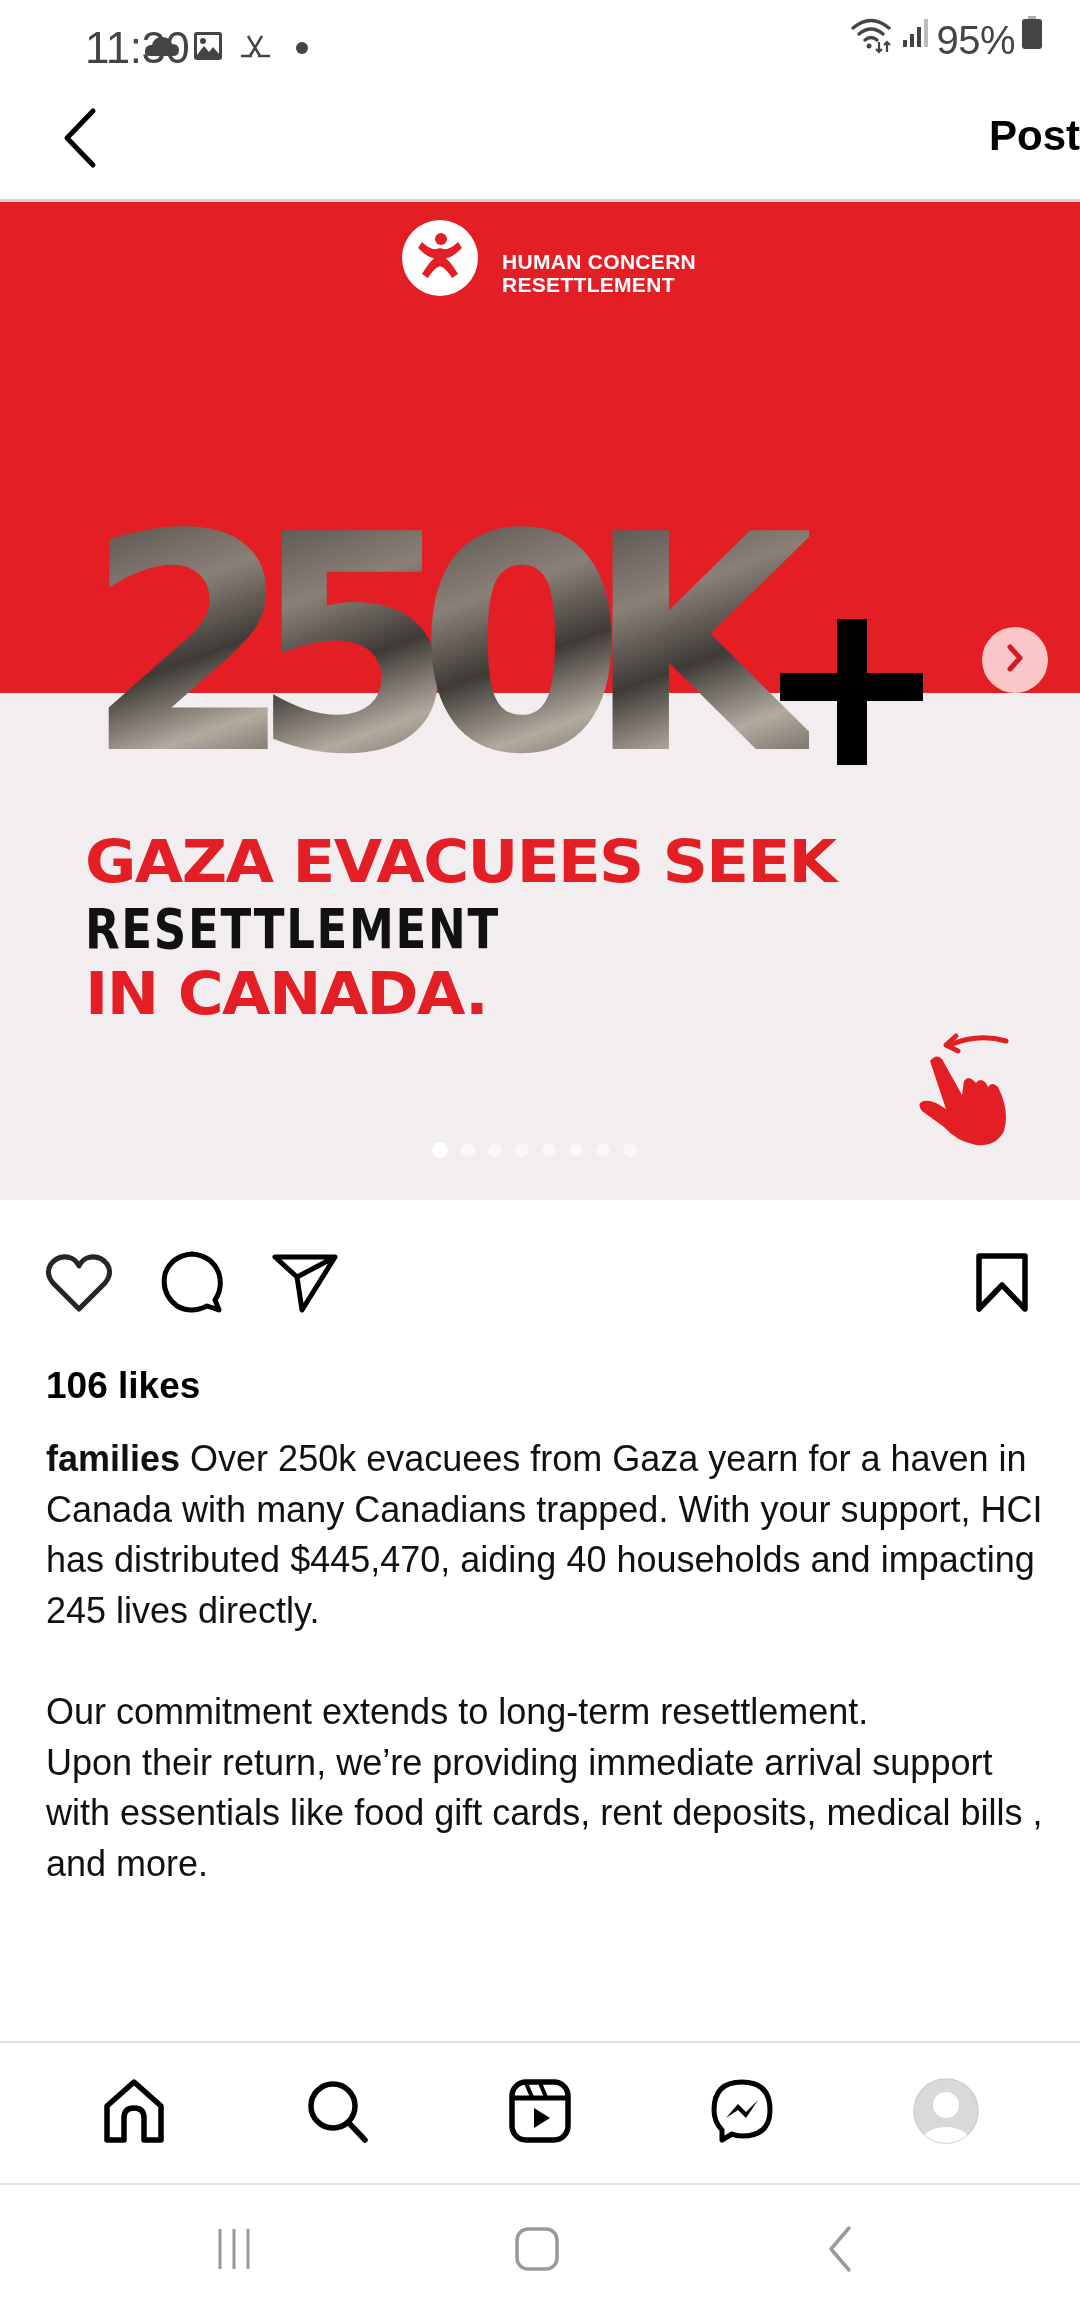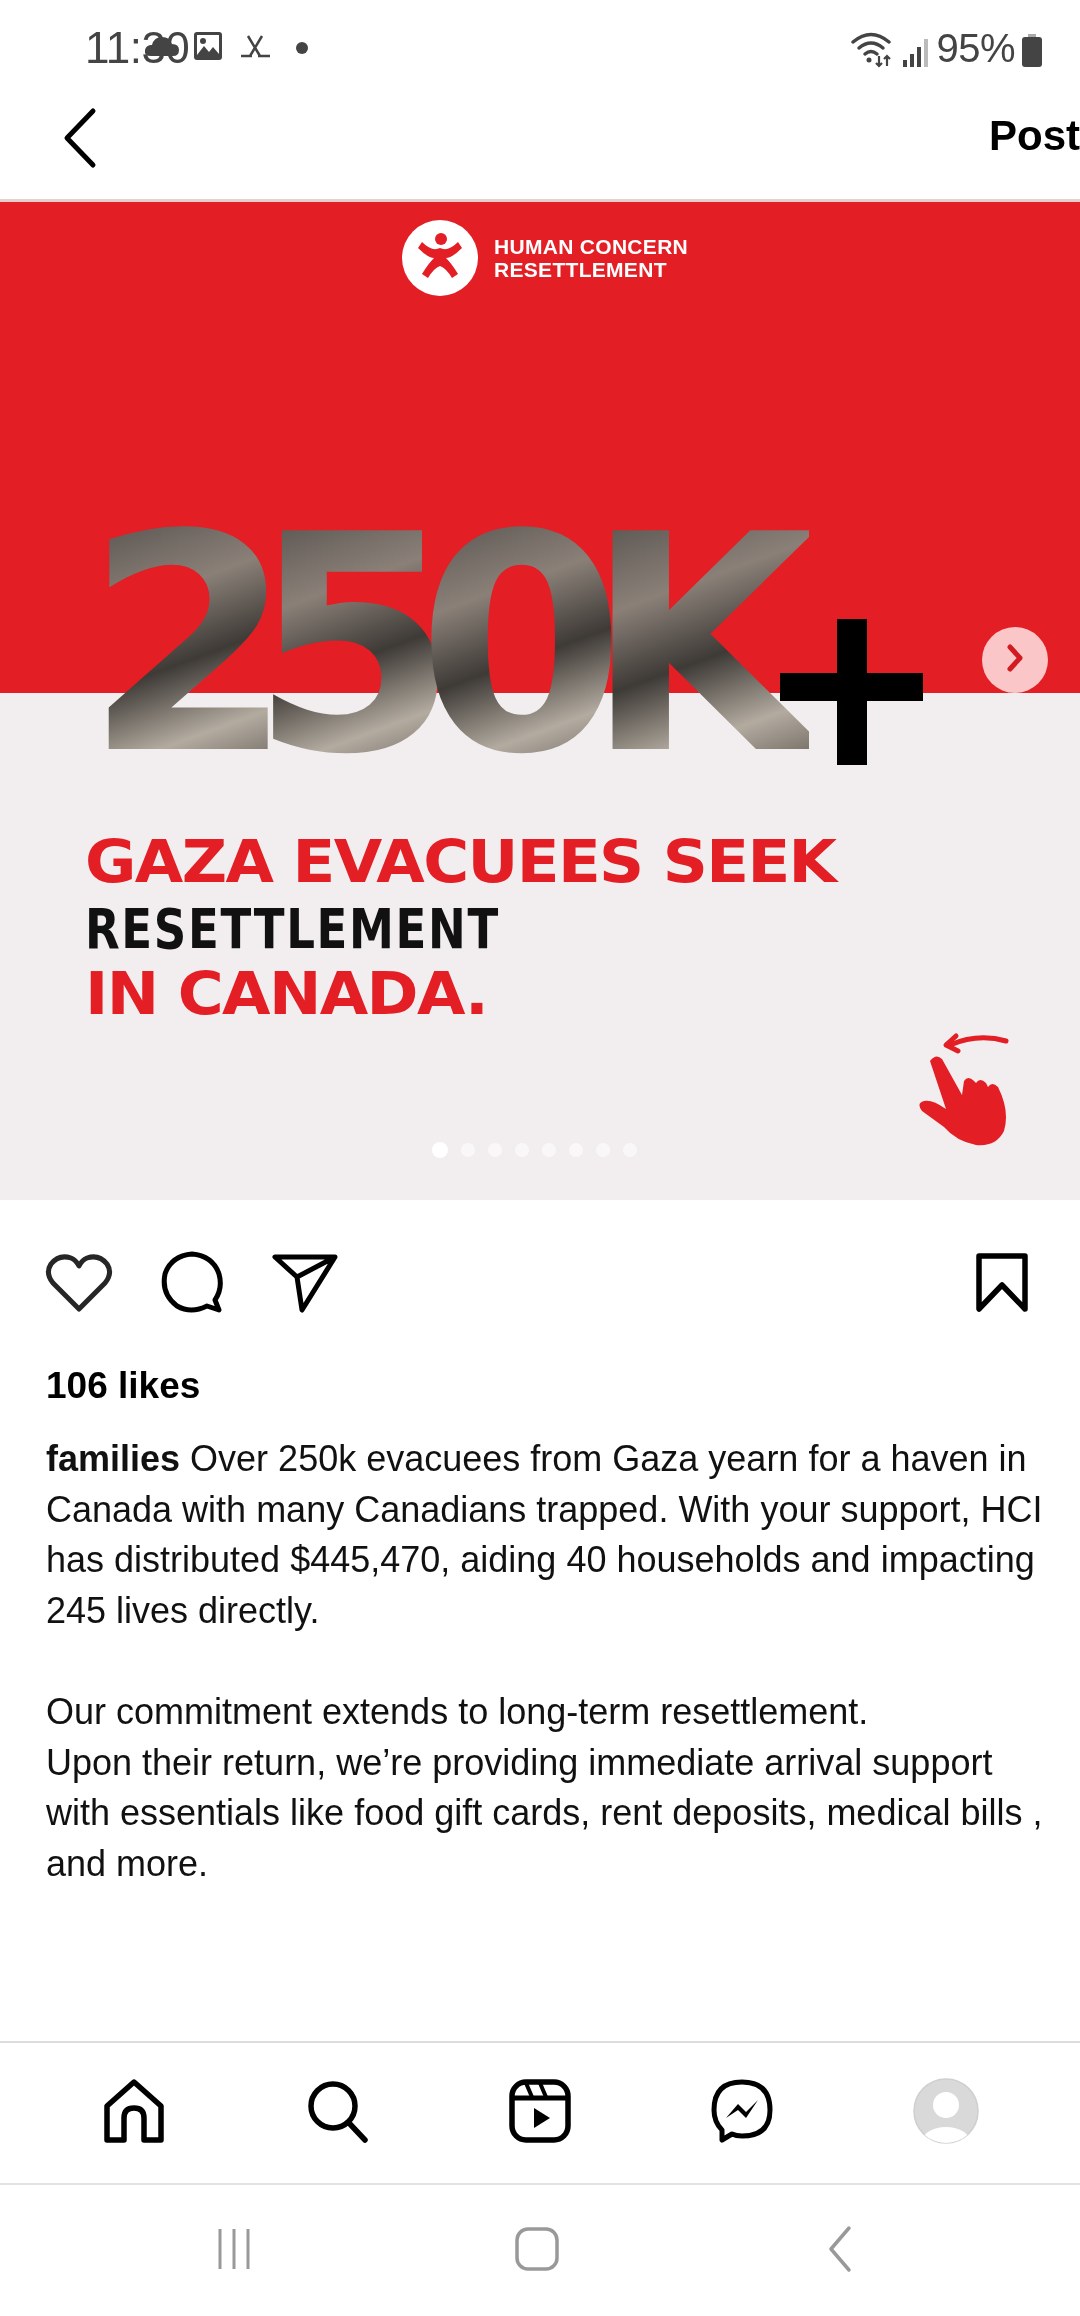--- a/index.html
+++ b/index.html
@@ -2,32 +2,32 @@
 <html><head>
 <meta charset="utf-8">
 <style>
   * { box-sizing: border-box; margin: 0; padding: 0; }
   html, body { width: 1080px; height: 2316px; background: #ffffff; overflow: hidden; }
   body { position: relative; font-family: "Liberation Sans", "DejaVu Sans", sans-serif; color: #000; }
   .abs { position: absolute; }
 
   
   .status-time { left: 37px; top: 24px; font-size: 44px; color: #444; letter-spacing: -0.5px; line-height: 48px; margin-left: 48px; }
-  .status-right { right: 37px; top: 24px; height: 48px; display: flex; align-items: flex-end; gap: 6px; }
+  .status-right { right: 37px; top: 16px; height: 48px; display: flex; align-items: flex-start; gap: 6px; }
   .status-pct { font-size: 40px; color: #444; line-height: 48px; letter-spacing: -0.5px; }
 
   
   .back-btn { left: 50px; top: 100px; width: 60px; height: 80px; display: flex; align-items: center; justify-content: center; }
   .header-title { left: 0; right: 0; top: 108px; text-align: right; font-size: 42px; font-weight: 700; line-height: 56px; }
 
   
   .post-image { left: 0; top: 199px; width: 1080px; height: 1001px; overflow: hidden; background: #f2eeef; }
   .post-image .red-band { position: absolute; left: 0; top: 0; width: 100%; height: 494px; background: #e31e24; }
   .post-image .topline { position: absolute; left: 0; top: 0; width: 100%; height: 3px; background: #e6cfcf; }
-  .logo { position: absolute; left: 402px; top: 21px; height: 76px; display: flex; align-items: center; gap: 16px; }
+  .logo { position: absolute; left: 402px; top: 21px; height: 76px; display: flex; align-items: flex-end; gap: 24px; }
   .logo-circle { width: 76px; height: 76px; border-radius: 50%; background: #fff; display: flex; align-items: center; justify-content: center; }
   .logo-text { color: #fff; font-weight: 700; font-size: 21px; line-height: 23px; letter-spacing: 0.3px; }
   .digit { position: absolute; top: 0; font-family: "DejaVu Sans", sans-serif; font-weight: 700; font-size: 300px; line-height: 240px; height: 240px;
            background: linear-gradient(160deg, #5a5550 0%, #8a8078 30%, #3e3a36 55%, #b3aba0 80%, #6b645c 100%);
            -webkit-background-clip: text; background-clip: text; color: transparent; letter-spacing: -8px; }
   .plus { position: absolute; left: 780px; top: 420px; width: 143px; height: 146px; }
   .plus .h { position: absolute; left: 0; top: 54px; width: 143px; height: 28px; background: #000; }
   .plus .v { position: absolute; left: 57px; top: 0; width: 30px; height: 146px; background: #000; }
 
   .next-btn { position: absolute; left: 982px; top: 428px; width: 66px; height: 66px; border-radius: 50%; background: rgba(255,235,235,0.82); display: flex; align-items: center; justify-content: center; }

